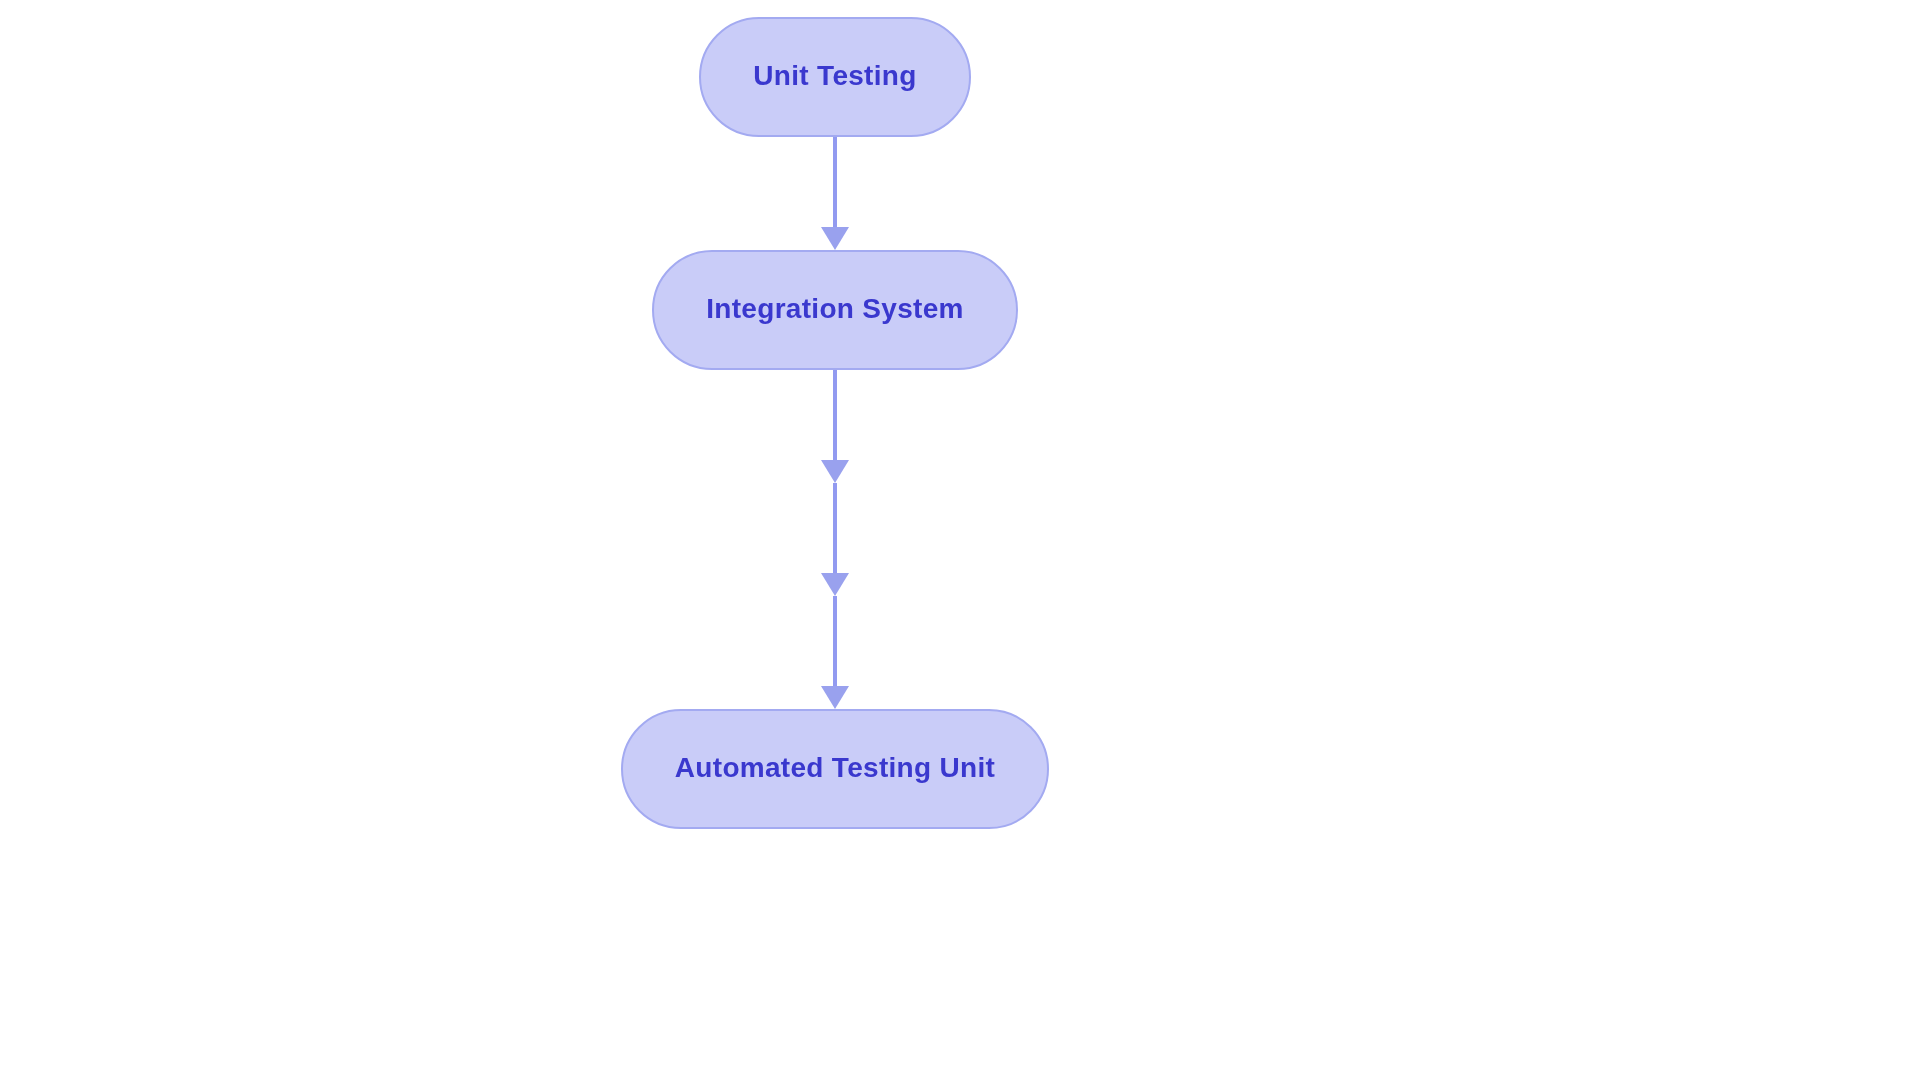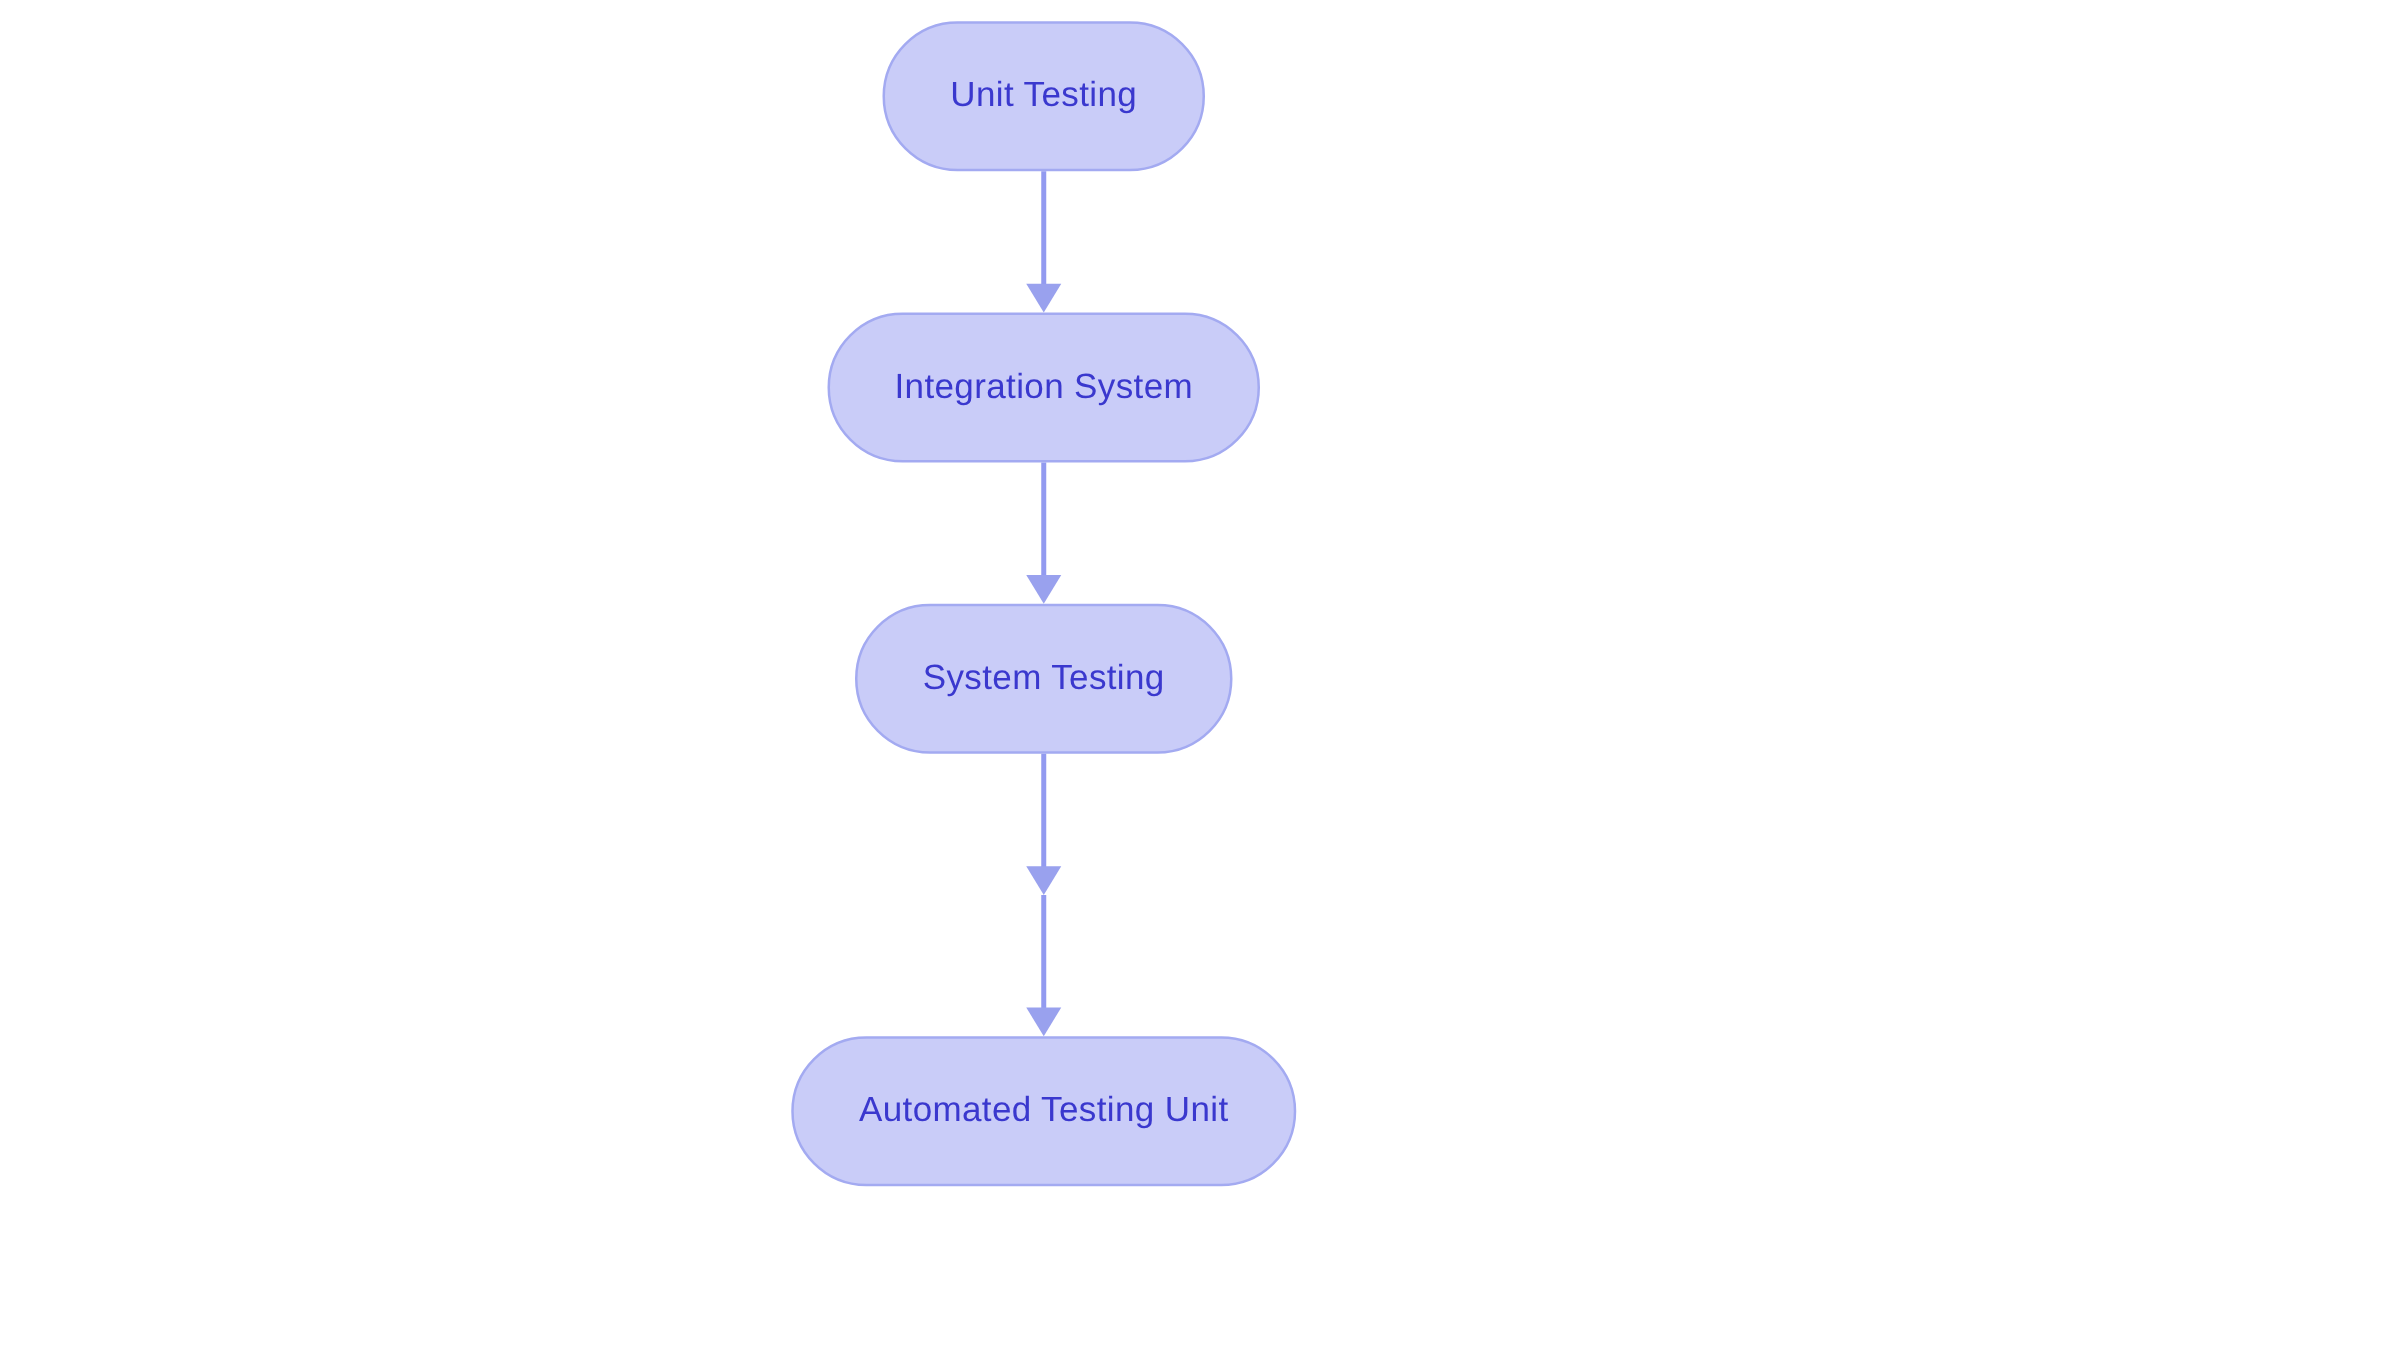--- a/index.html
+++ b/index.html
@@ -12,20 +12,21 @@
     position: relative;
     width: 1670px;
     height: 1083px;
     background: #ffffff;
     overflow: hidden;
     display: flex;
     flex-direction: column;
     align-items: center;
     padding-top: 17px;
     font-family: "Liberation Sans", "DejaVu Sans", sans-serif;
+    font-weight: bold;
   }
 
   .node {
     height: 120px;
     min-width: 248px;
     padding: 0 52px;
     border-radius: 60px;
     background: #c9ccf8;
     border: 2px solid #a3aaf1;
     color: #3a38ce;
@@ -89,23 +90,20 @@
 
   <div class="node">
     <span class="node-label">Integration System</span>
   </div>
 
   <div class="arrow">
     <div class="arrow-shaft"></div>
     <div class="arrow-head"></div>
   </div>
 
-  <div class="node">
-    <span class="node-label">System Testing</span>
-  </div>
 
   <div class="arrow">
     <div class="arrow-shaft"></div>
     <div class="arrow-head"></div>
   </div>
 
 
   <div class="arrow">
     <div class="arrow-shaft"></div>
     <div class="arrow-head"></div>

